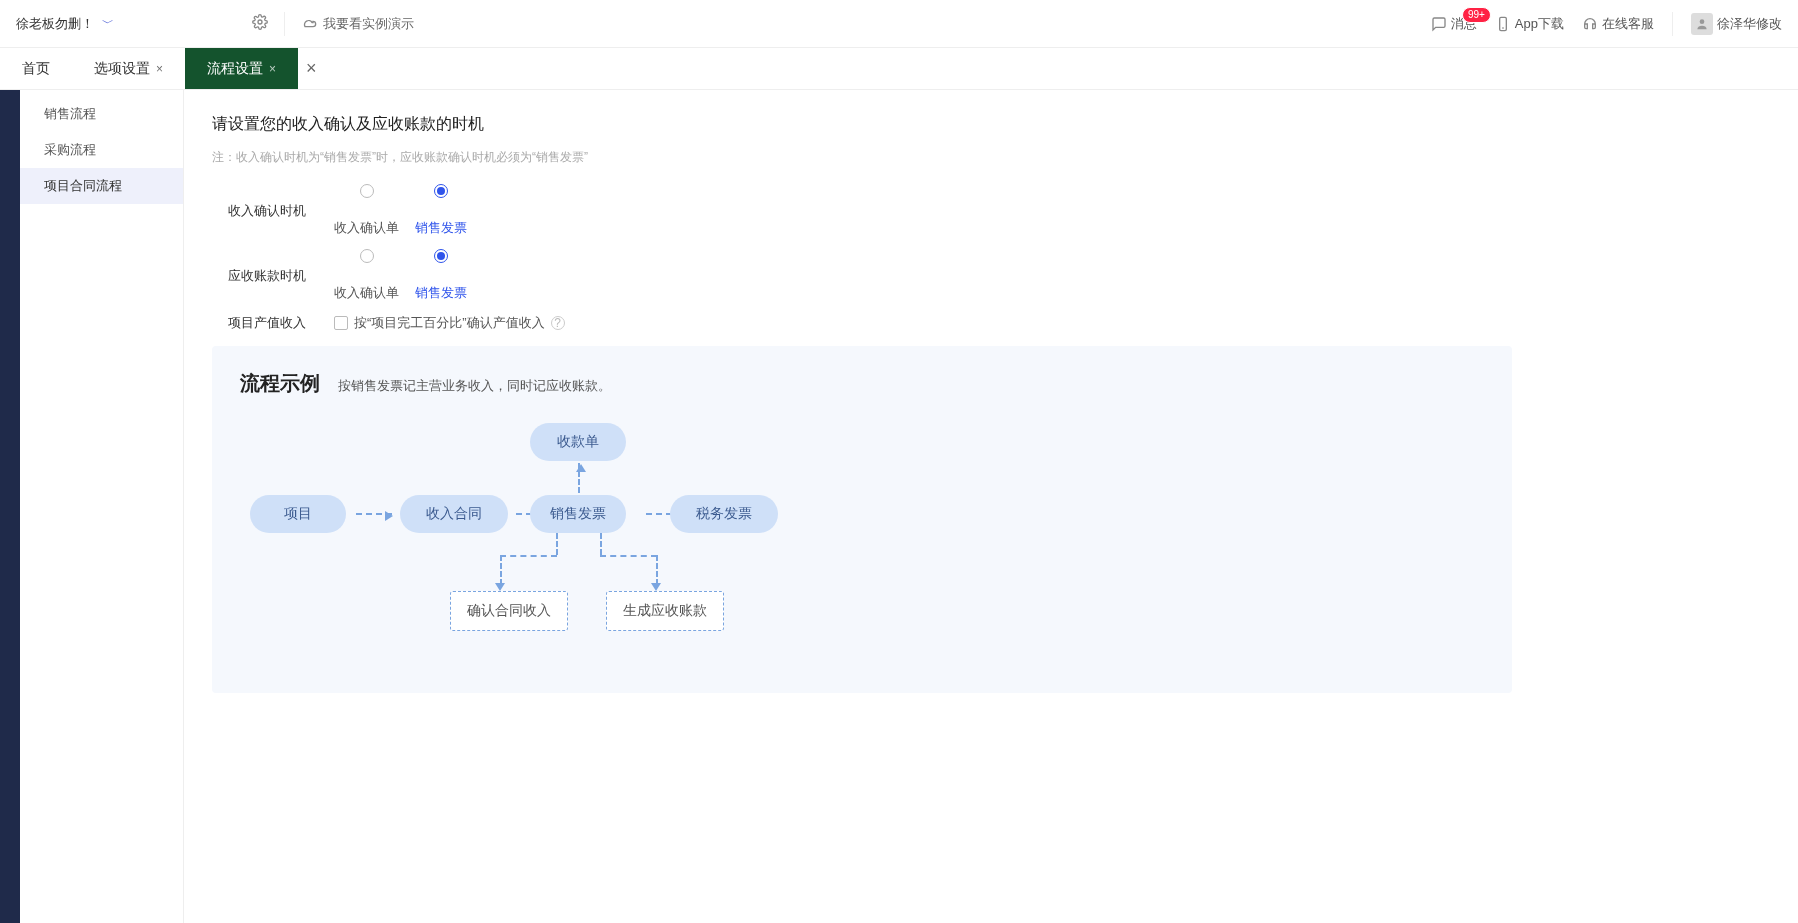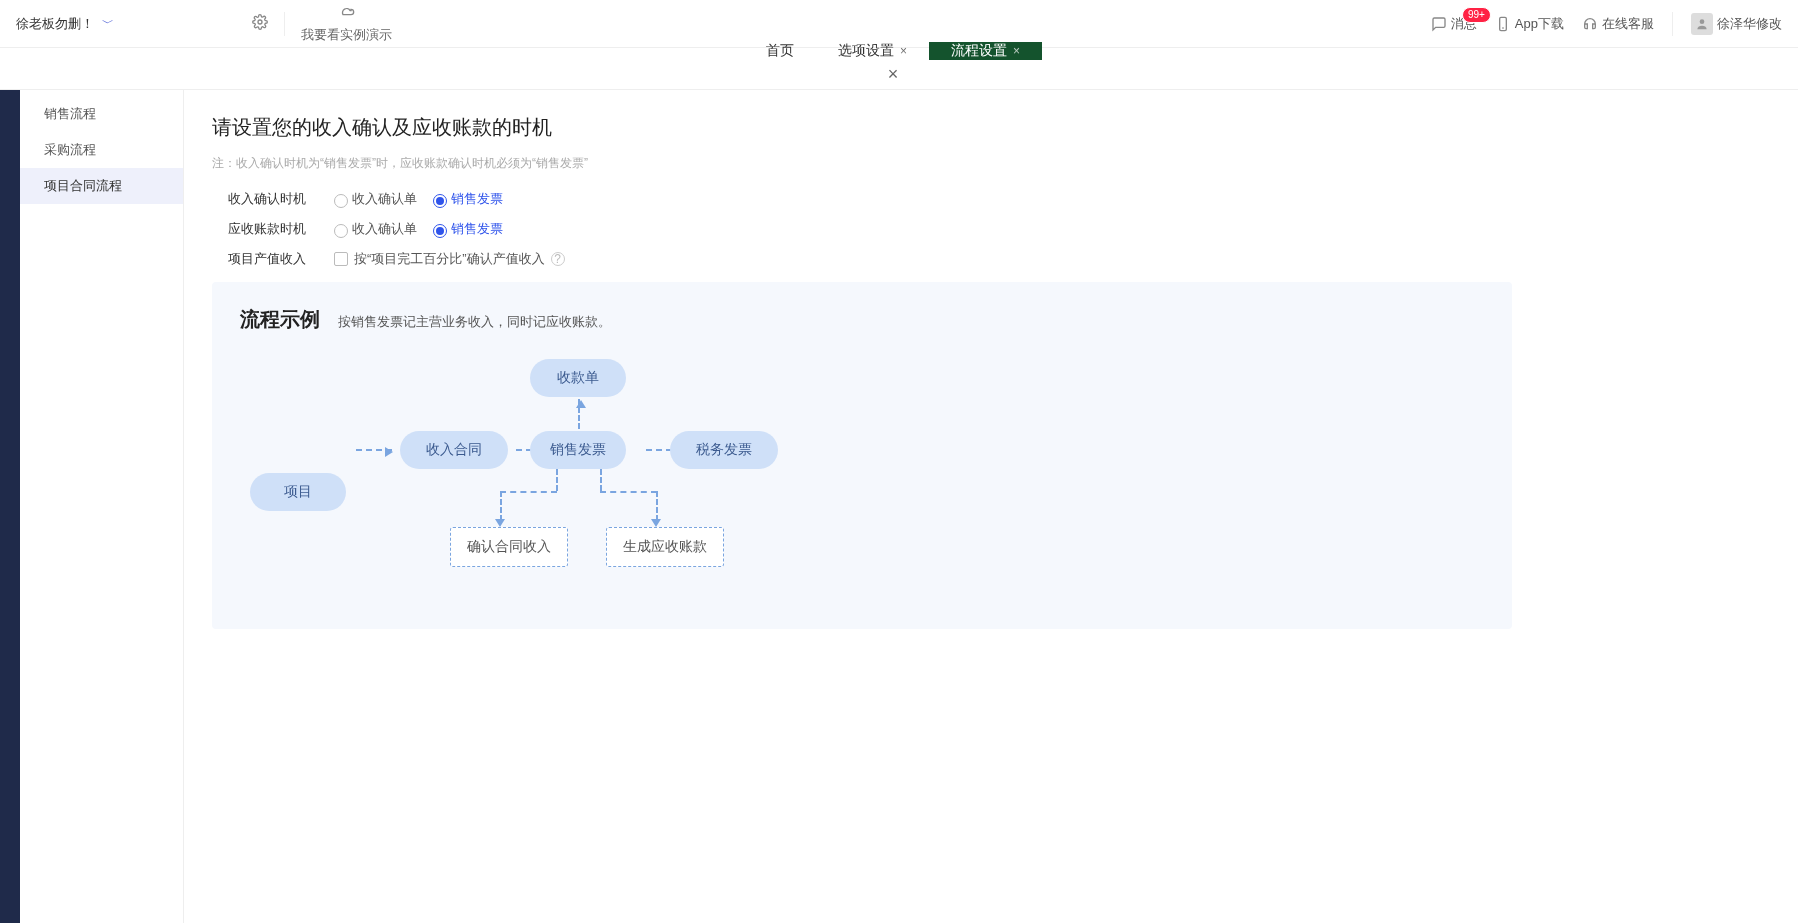--- a/index.html
+++ b/index.html
@@ -16,41 +16,41 @@
     .topbar {
       display: flex; align-items: center; justify-content: space-between;
       height: 48px; padding: 0 16px; border-bottom: 1px solid #eee;
     }
     .topbar-left { display: flex; align-items: center; gap: 16px; }
     .org-select { display: flex; align-items: center; gap: 8px; min-width: 220px; cursor: pointer; }
     .org-name { color: #333; }
     .chevron-down { color: #5b6bd8; font-size: 12px; }
     .gear { color: #888; cursor: pointer; }
     .divider-v { width: 1px; height: 24px; background: #eee; }
-    .demo-link { display: flex; align-items: center; gap: 6px; color: #666; cursor: pointer; flex-direction: column; }
+    .demo-link { display: flex; align-items: center; gap: 6px; color: #666; cursor: pointer; }
     .cloud-icon { color: #999; }
 
     .topbar-right { display: flex; align-items: center; gap: 18px; }
     .nav-item { display: flex; align-items: center; gap: 4px; color: #555; cursor: pointer; font-size: 13px; position: relative; }
     .badge {
       position: absolute; top: -8px; right: -14px;
       background: #f24; color: #fff; font-size: 10px; padding: 1px 5px; border-radius: 8px; line-height: 12px;
       border: 1px solid #fff;
     }
     .avatar {
       width: 22px; height: 22px; border-radius: 3px; background: #ddd;
       display: flex; align-items: center; justify-content: center; color: #999; font-size: 14px;
     }
     .icon { display: inline-flex; width: 16px; height: 16px; align-items:center; justify-content:center; color:#888; }
     .icon svg { width: 16px; height: 16px; }
 
     
     .tabbar {
       display: flex; align-items: center; height: 42px; border-bottom: 1px solid #eee;
-      justify-content: flex-end; padding-right: 12px; flex-direction: column;
+      justify-content: flex-start; padding-right: 12px;
     }
     .tabs { display: flex; align-items: stretch; height: 100%; }
     .tab {
       display: flex; align-items: center; padding: 0 22px; cursor: pointer; color: #333; gap: 6px;
       font-size: 14px;
     }
     .tab.active { background: #14532d; color: #fff; }
     .tab-close { font-size: 12px; opacity: 0.7; cursor: pointer; }
     .tabbar-close { color: #666; font-size: 18px; cursor: pointer; padding: 4px 8px; }
 
@@ -62,26 +62,26 @@
 
     
     .sidenav { width: 164px; border-right: 1px solid #eee; padding-top: 6px; }
     .side-item {
       padding: 9px 24px; color: #555; cursor: pointer; font-size: 13px;
     }
     .side-item.active { background: #eef0fb; color: #333; }
 
     
     .main { flex: 1; padding: 24px 28px; overflow: auto; }
-    .page-title { font-size: 20px; color: #222; margin-bottom: 14px; font-weight: 500; }
+    .page-title { font-size: 16px; color: #222; margin-bottom: 14px; font-weight: 500; }
     .note { color: #aaa; font-size: 12px; margin-bottom: 18px; }
 
     .form-row { display: flex; align-items: center; gap: 16px; margin-bottom: 12px; font-size: 13px; margin-left: 16px; }
     .form-label { width: 90px; color: #333; }
-    .radio { display: flex; align-items: flex-end; gap: 4px; cursor: pointer; }
+    .radio { display: flex; align-items: center; gap: 21px; cursor: pointer; flex-direction: column; }
     .radio-dot {
       width: 14px; height: 14px; border-radius: 50%; border: 1px solid #bbb; display: inline-block;
       position: relative;
     }
     .radio.checked .radio-dot { border-color: #2f54eb; }
     .radio.checked .radio-dot::after {
       content: ""; position: absolute; width: 8px; height: 8px; background: #2f54eb; border-radius: 50%;
       top: 2px; left: 2px;
     }
     .radio-label { color: #555; }
@@ -280,21 +280,21 @@
           <span class="flow-title">流程示例</span>
           <span class="flow-desc">按销售发票记主营业务收入，同时记应收账款。</span>
         </div>
 
         <div class="flowchart">
 
           <div class="node" style="left:290px; top:0;">
             <span>收款单</span>
           </div>
 
-          <div class="node" style="left:10px; top:72px;margin-top:42px;">
+          <div class="node" style="left:10px; top:72px;">
             <span>项目</span>
           </div>
           <div class="arrow h dashed" style="left:116px; top:90px;"></div>
 
           <div class="node" style="left:160px; top:72px;">
             <span>收入合同</span>
           </div>
           <div class="arrow h dashed" style="left:276px; top:90px;"></div>
 
           <div class="node" style="left:290px; top:72px; padding-left:20px; padding-right:20px;">

